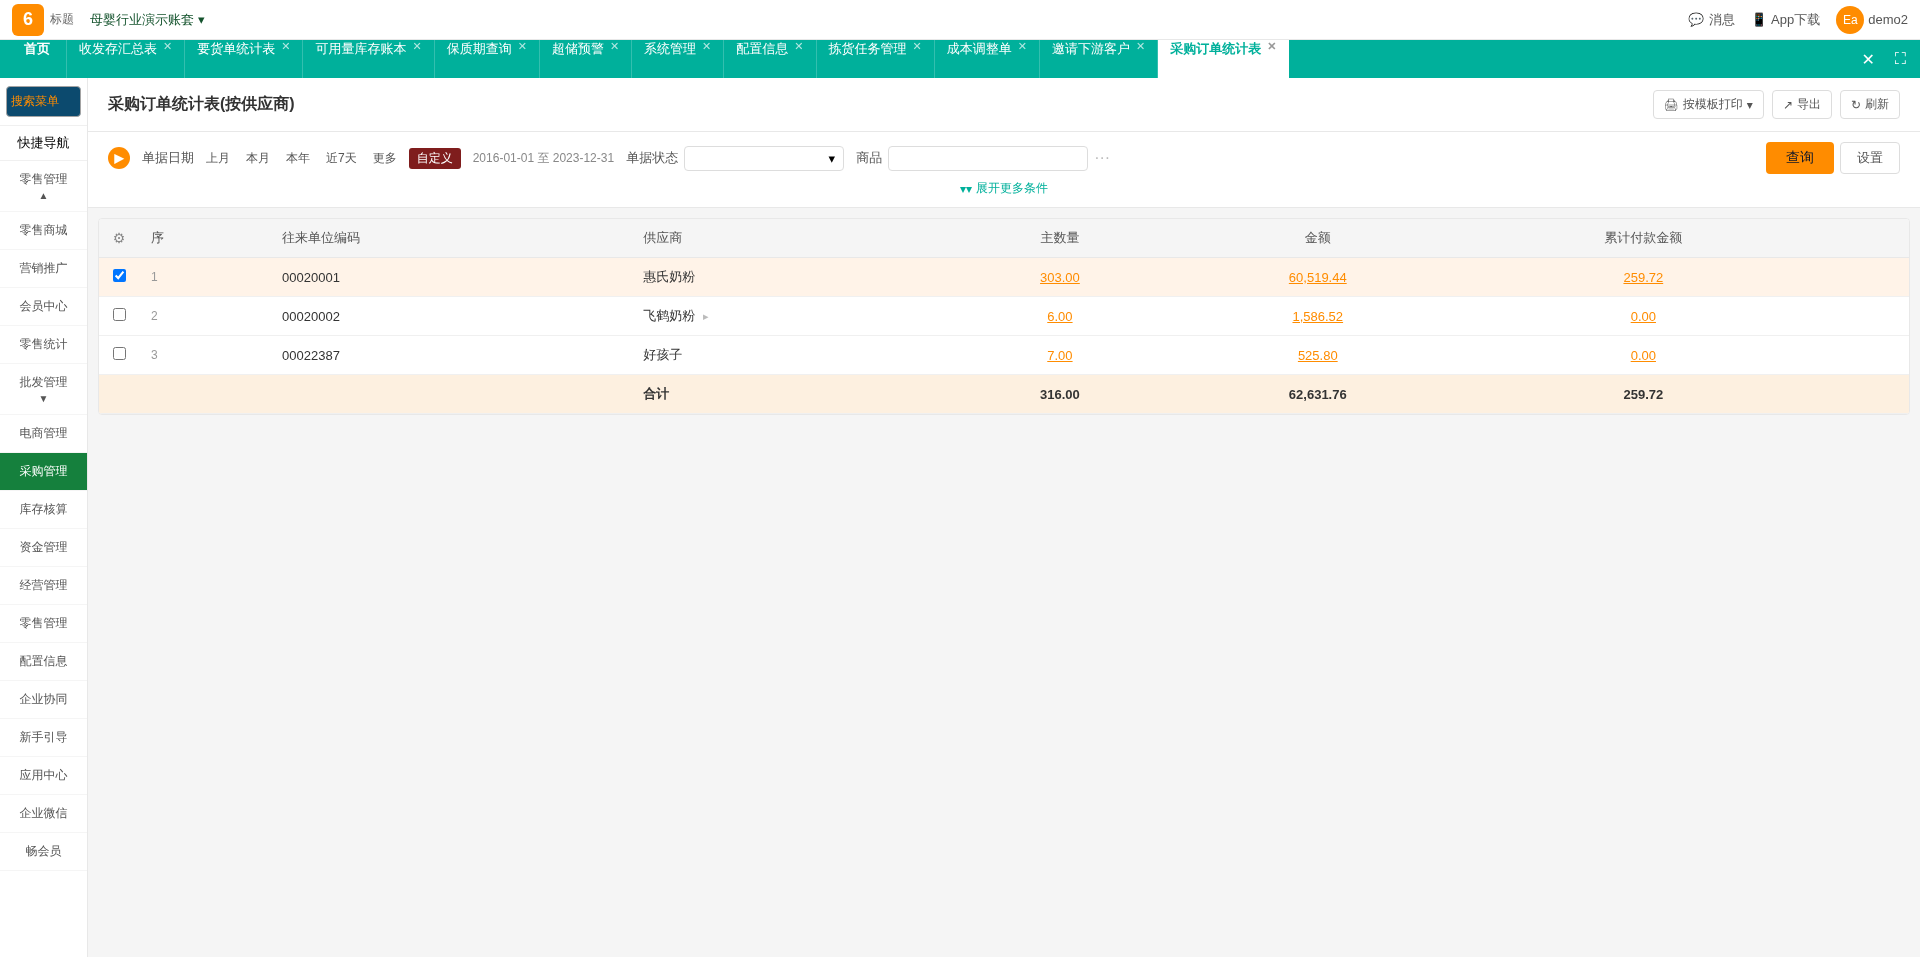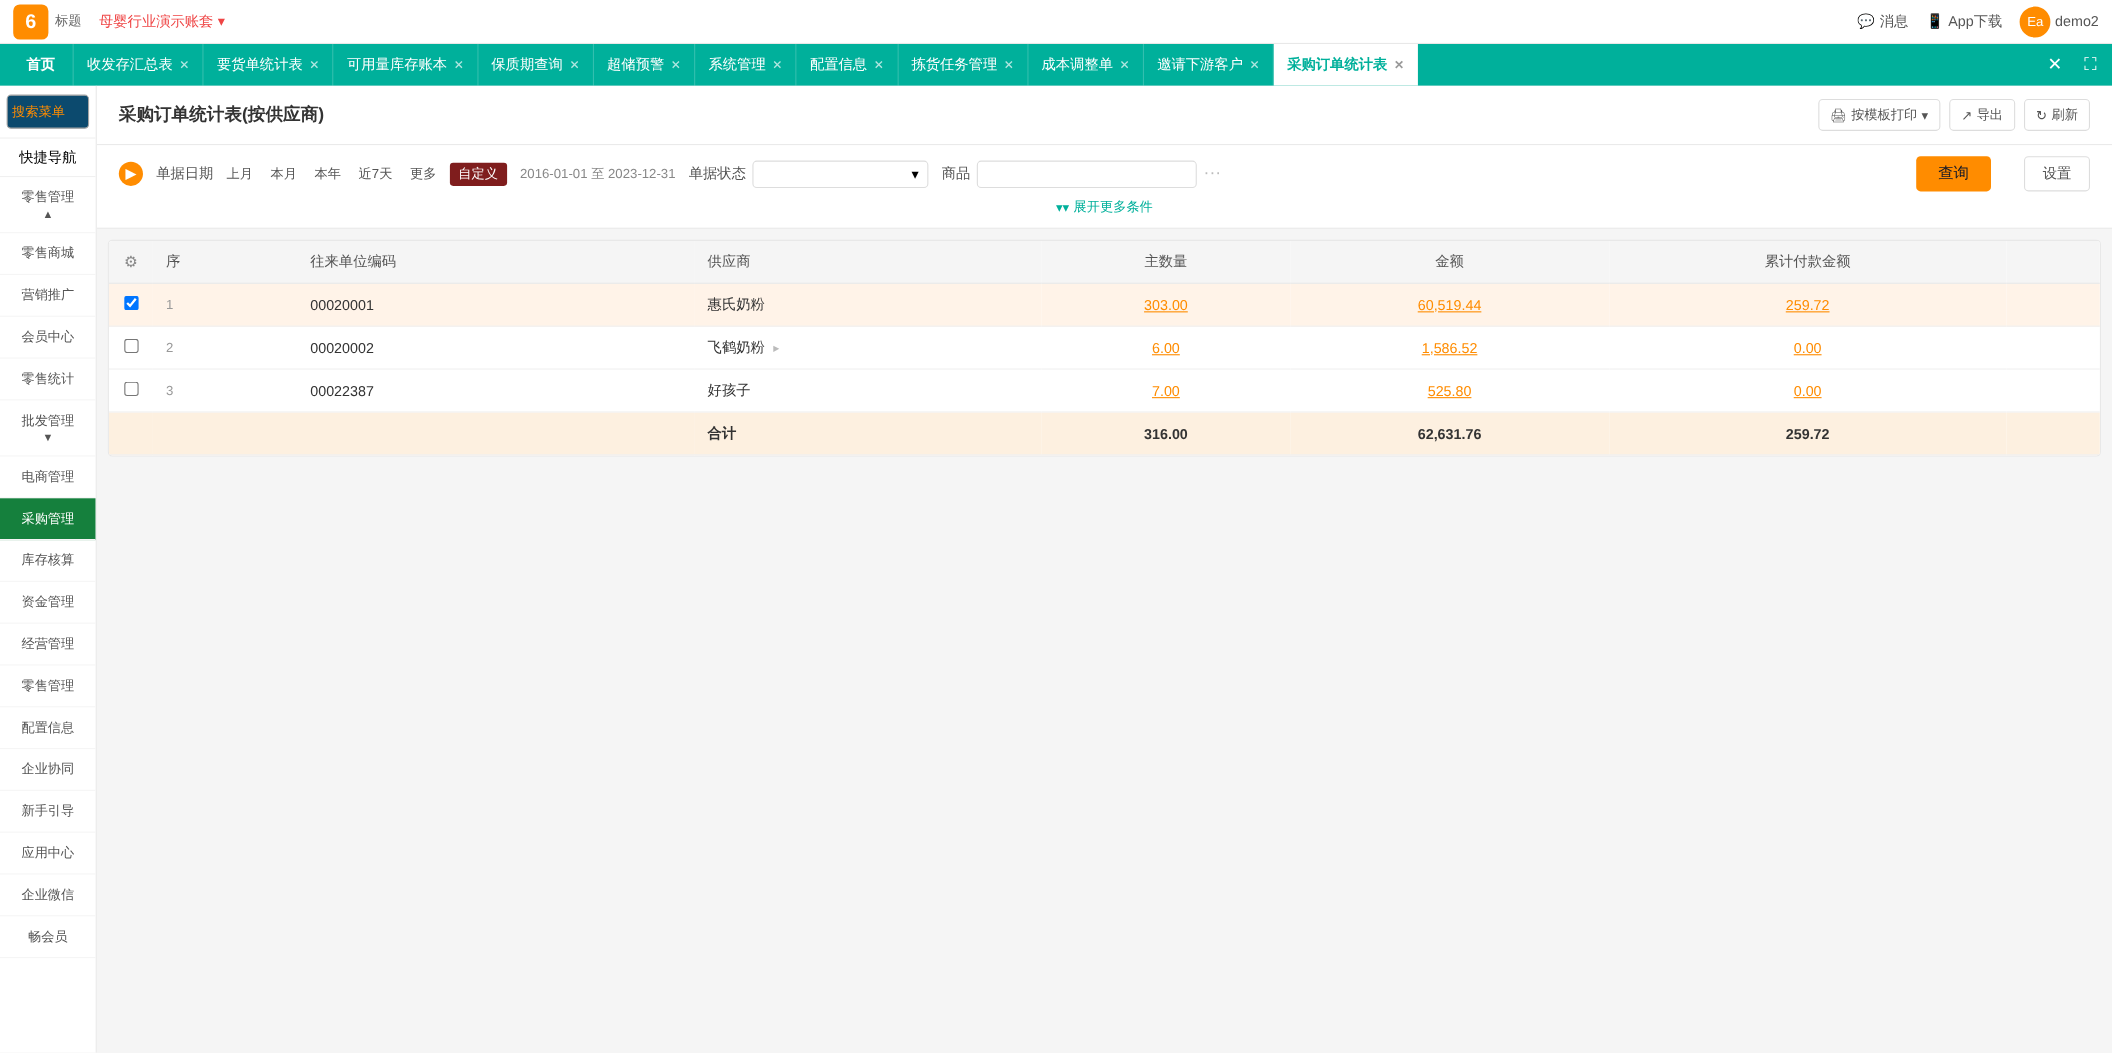--- a/index.html
+++ b/index.html
@@ -4,28 +4,28 @@
   <style>
     * { margin: 0; padding: 0; box-sizing: border-box; }
     body { font-family: "Microsoft YaHei", "PingFang SC", sans-serif; font-size: 13px; background: #f5f5f5; width: 1920px; min-height: 957px; overflow-x: hidden; }
 
     
     .top-bar { height: 40px; background: #fff; display: flex; align-items: center; justify-content: space-between; padding: 0 12px; border-bottom: 1px solid #e8e8e8; }
     .top-bar-left { display: flex; align-items: center; gap: 8px; }
     .logo-area { display: flex; align-items: center; gap: 6px; }
     .logo-icon { width: 32px; height: 32px; background: #ff8c00; border-radius: 6px; display: flex; align-items: center; justify-content: center; color: #fff; font-size: 18px; font-weight: bold; }
     .logo-text { font-size: 12px; color: #666; }
-    .workspace-selector { display: flex; align-items: center; gap: 4px; font-size: 13px; color: #ef4444; cursor: pointer; padding: 4px 8px; border-radius: 4px; }
+    .workspace-selector { display: flex; align-items: center; gap: 4px; font-size: 13px; color: #14532d; cursor: pointer; padding: 4px 8px; border-radius: 4px; }
     .top-bar-right { display: flex; align-items: center; gap: 16px; }
     .top-bar-item { display: flex; align-items: center; gap: 4px; cursor: pointer; color: #555; font-size: 13px; }
     .user-avatar { width: 28px; height: 28px; border-radius: 50%; background: #ff8c00; display: flex; align-items: center; justify-content: center; color: #fff; font-size: 12px; }
 
     
     .nav-tabs { height: 38px; background: #00b09b; display: flex; align-items: center; padding: 0 0 0 8px; overflow: hidden; }
-    .nav-tab { display: flex; align-items: center; gap: 4px; padding: 0 12px; height: 38px; color: #fff; font-size: 13px; cursor: pointer; white-space: nowrap; border-right: 1px solid rgba(255,255,255,0.2); }
+    .nav-tab { display: flex; align-items: flex-start; gap: 4px; padding: 0 12px; height: 38px; color: #fff; font-size: 13px; cursor: pointer; white-space: nowrap; border-right: 1px solid rgba(255,255,255,0.2); }
     .nav-tab.active { background: #fff; color: #00b09b; font-weight: bold; }
     .nav-tab .close-btn { font-size: 11px; color: rgba(255,255,255,0.7); margin-left: 2px; }
     .nav-tab.active .close-btn { color: #999; }
     .nav-tab-home { padding: 0 16px; font-weight: bold; }
     .nav-tabs-end { margin-left: auto; display: flex; align-items: center; padding-right: 8px; gap: 8px; }
     .nav-end-btn { color: #fff; cursor: pointer; font-size: 16px; padding: 4px 6px; }
 
     
     .main-layout { display: flex; height: calc(957px - 78px); }
 
@@ -59,21 +59,21 @@
     .filter-date-shortcuts { display: flex; gap: 4px; }
     .filter-shortcut { padding: 2px 6px; font-size: 12px; color: #555; cursor: pointer; border-radius: 3px; }
     .filter-date-tag { background: #7f1d1d; color: #fff; padding: 2px 8px; border-radius: 3px; font-size: 12px; cursor: pointer; }
     .filter-date-range { font-size: 12px; color: #888; }
     .filter-select { display: flex; align-items: center; gap: 4px; border: 1px solid #ddd; border-radius: 4px; padding: 4px 8px; background: #fff; min-width: 160px; cursor: pointer; }
     .filter-select-text { font-size: 13px; color: #999; flex: 1; }
     .filter-input { display: flex; align-items: center; border: 1px solid #ddd; border-radius: 4px; padding: 4px 8px; background: #fff; min-width: 200px; }
     .filter-input input { border: none; outline: none; font-size: 13px; color: #555; flex: 1; background: transparent; }
     .filter-dots { color: #bbb; font-size: 16px; cursor: pointer; }
     .btn-query { padding: 6px 20px; background: #ff8c00; color: #0f172a; border: none; border-radius: 4px; font-size: 14px; cursor: pointer; }
-    .btn-settings { padding: 6px 16px; background: #fff; color: #555; border: 1px solid #ddd; border-radius: 4px; font-size: 13px; cursor: pointer; margin-left: 24px; }
+    .btn-settings { padding: 6px 16px; background: #fff; color: #555; border: 1px solid #ddd; border-radius: 4px; font-size: 13px; cursor: pointer; }
     .expand-more-btn { display: flex; align-items: center; justify-content: center; gap: 4px; color: #00b09b; font-size: 12px; cursor: pointer; margin-top: 6px; }
 
     
     .table-container { background: #fff; margin: 10px; border-radius: 4px; overflow: hidden; border: 1px solid #e8e8e8; }
     .table-wrap { overflow-x: auto; }
     table { width: 100%; border-collapse: collapse; }
     thead tr { background: #f5f5f5; }
     th { padding: 10px 12px; text-align: left; font-size: 13px; color: #555; font-weight: normal; border-bottom: 1px solid #e8e8e8; white-space: nowrap; }
     th.center { text-align: center; }
     td { padding: 10px 12px; font-size: 13px; color: #333; border-bottom: 1px solid #f0f0f0; }

